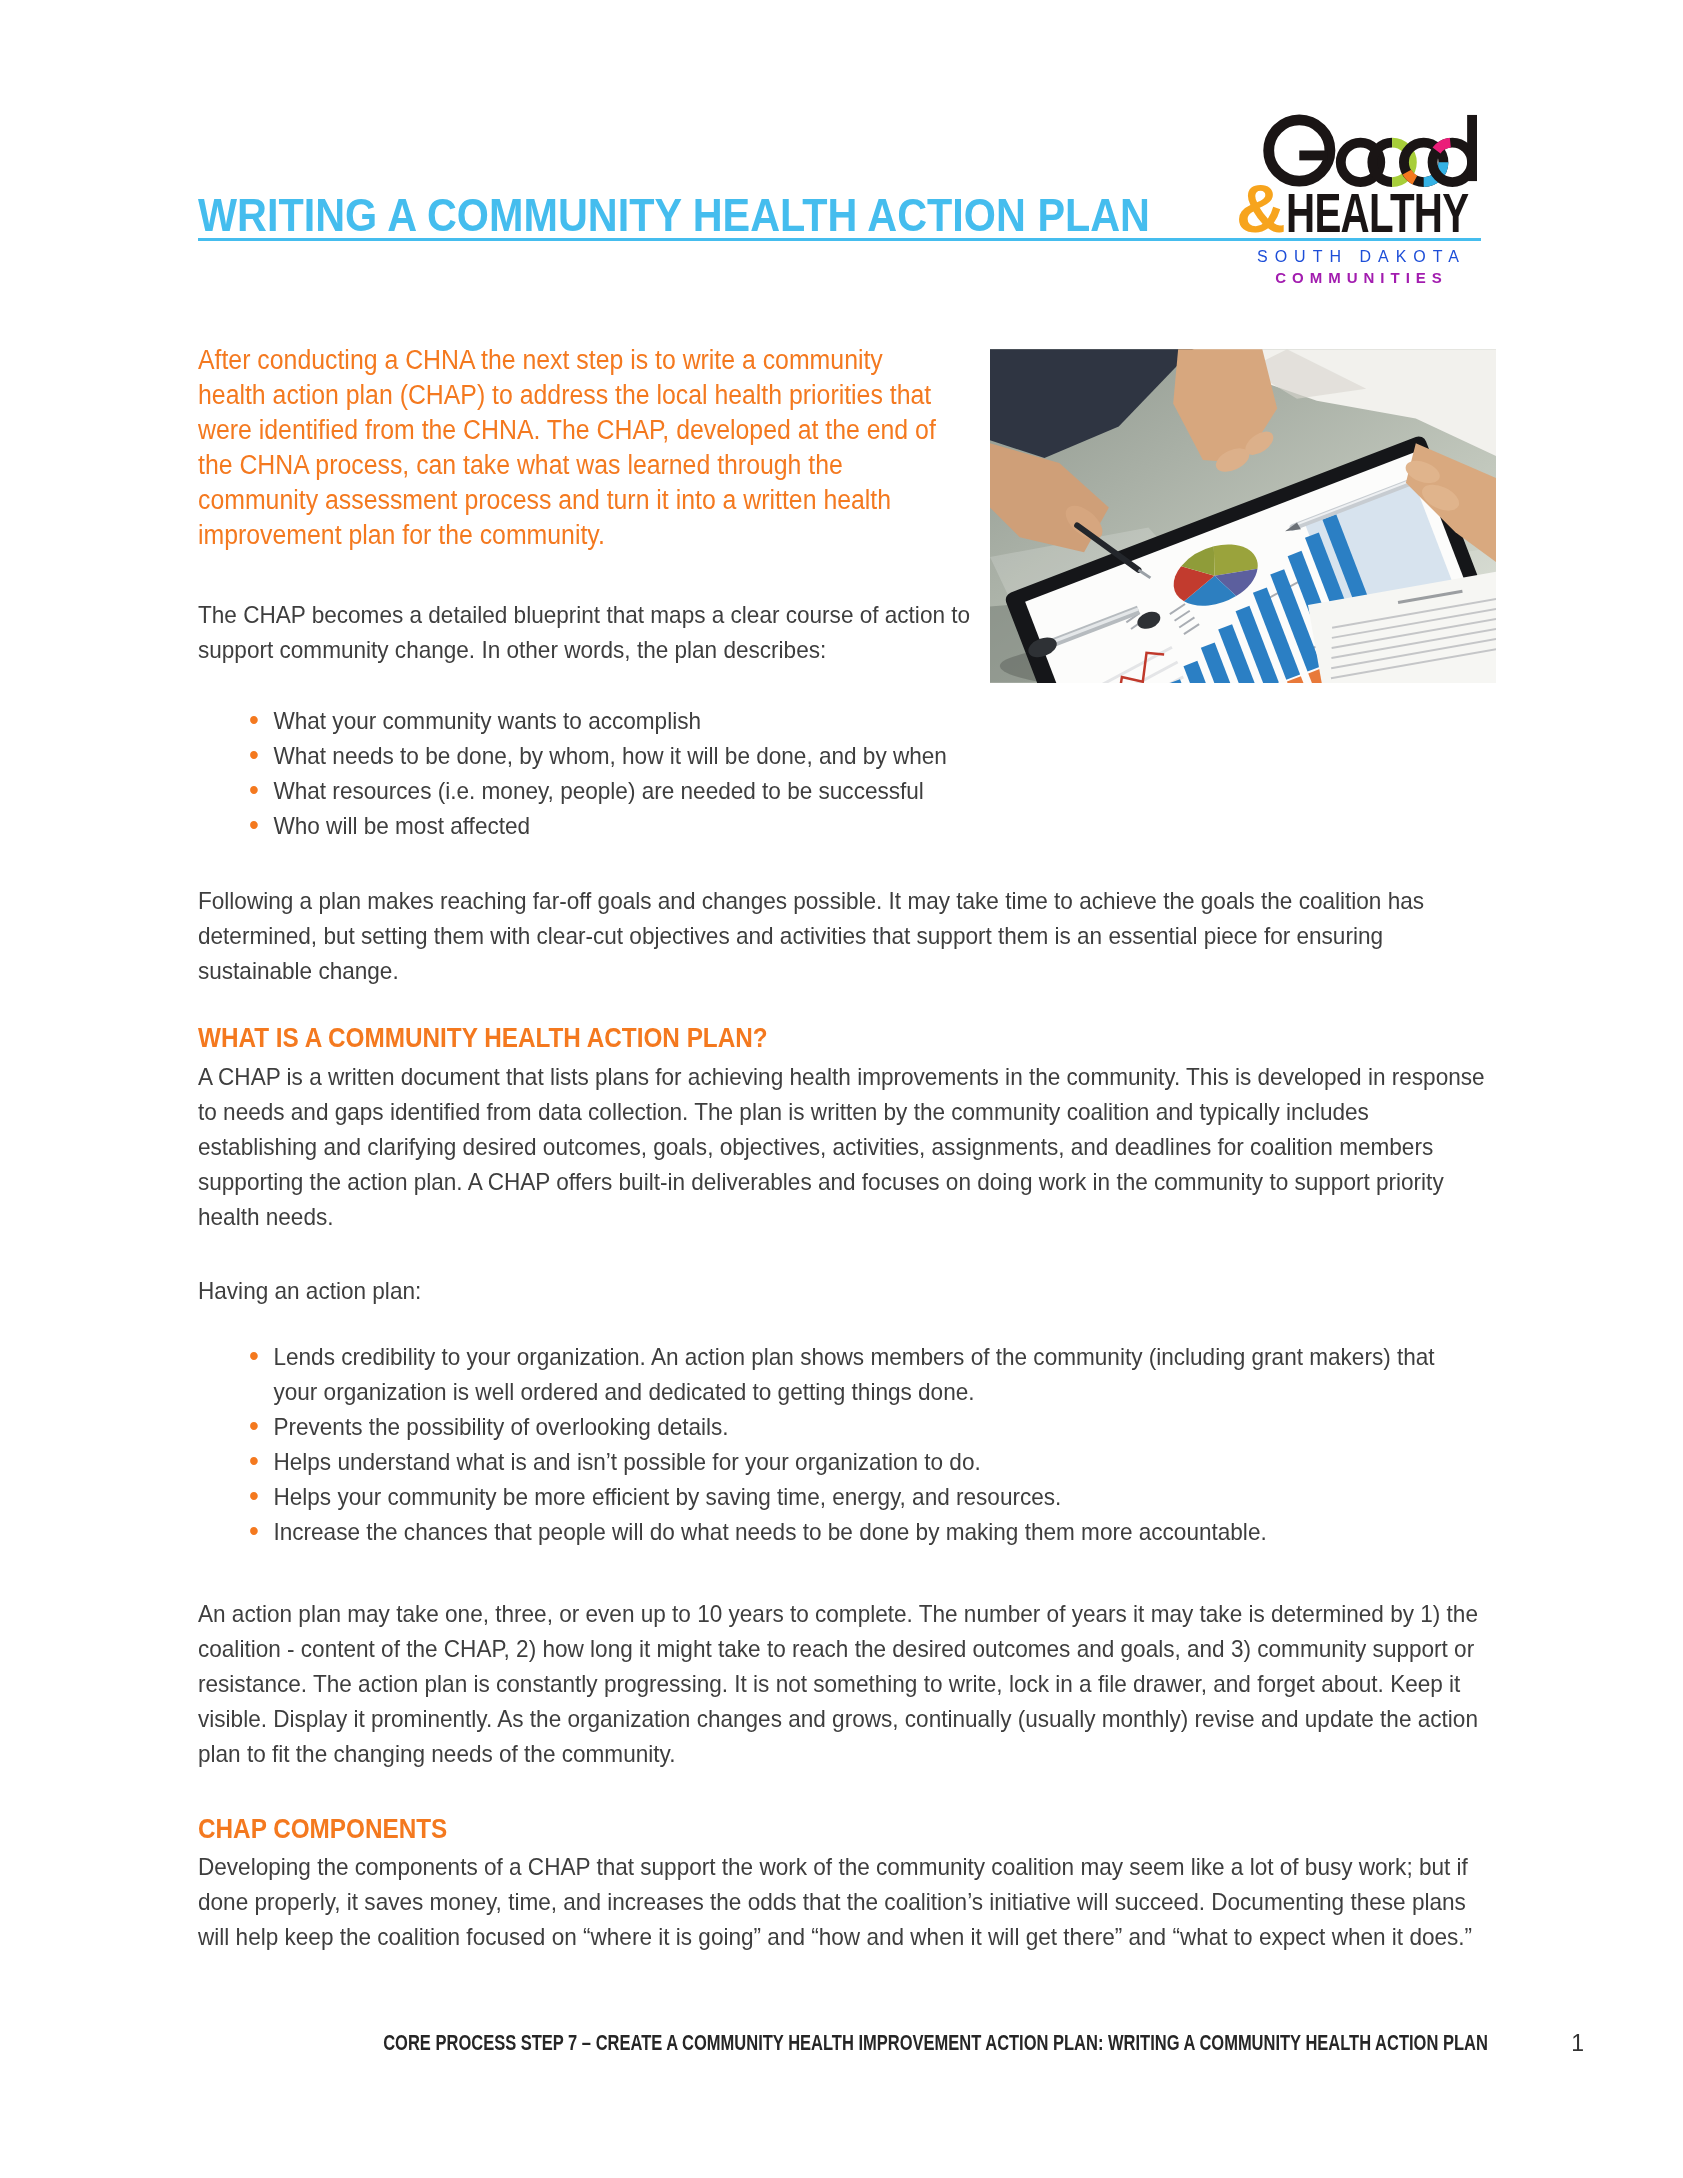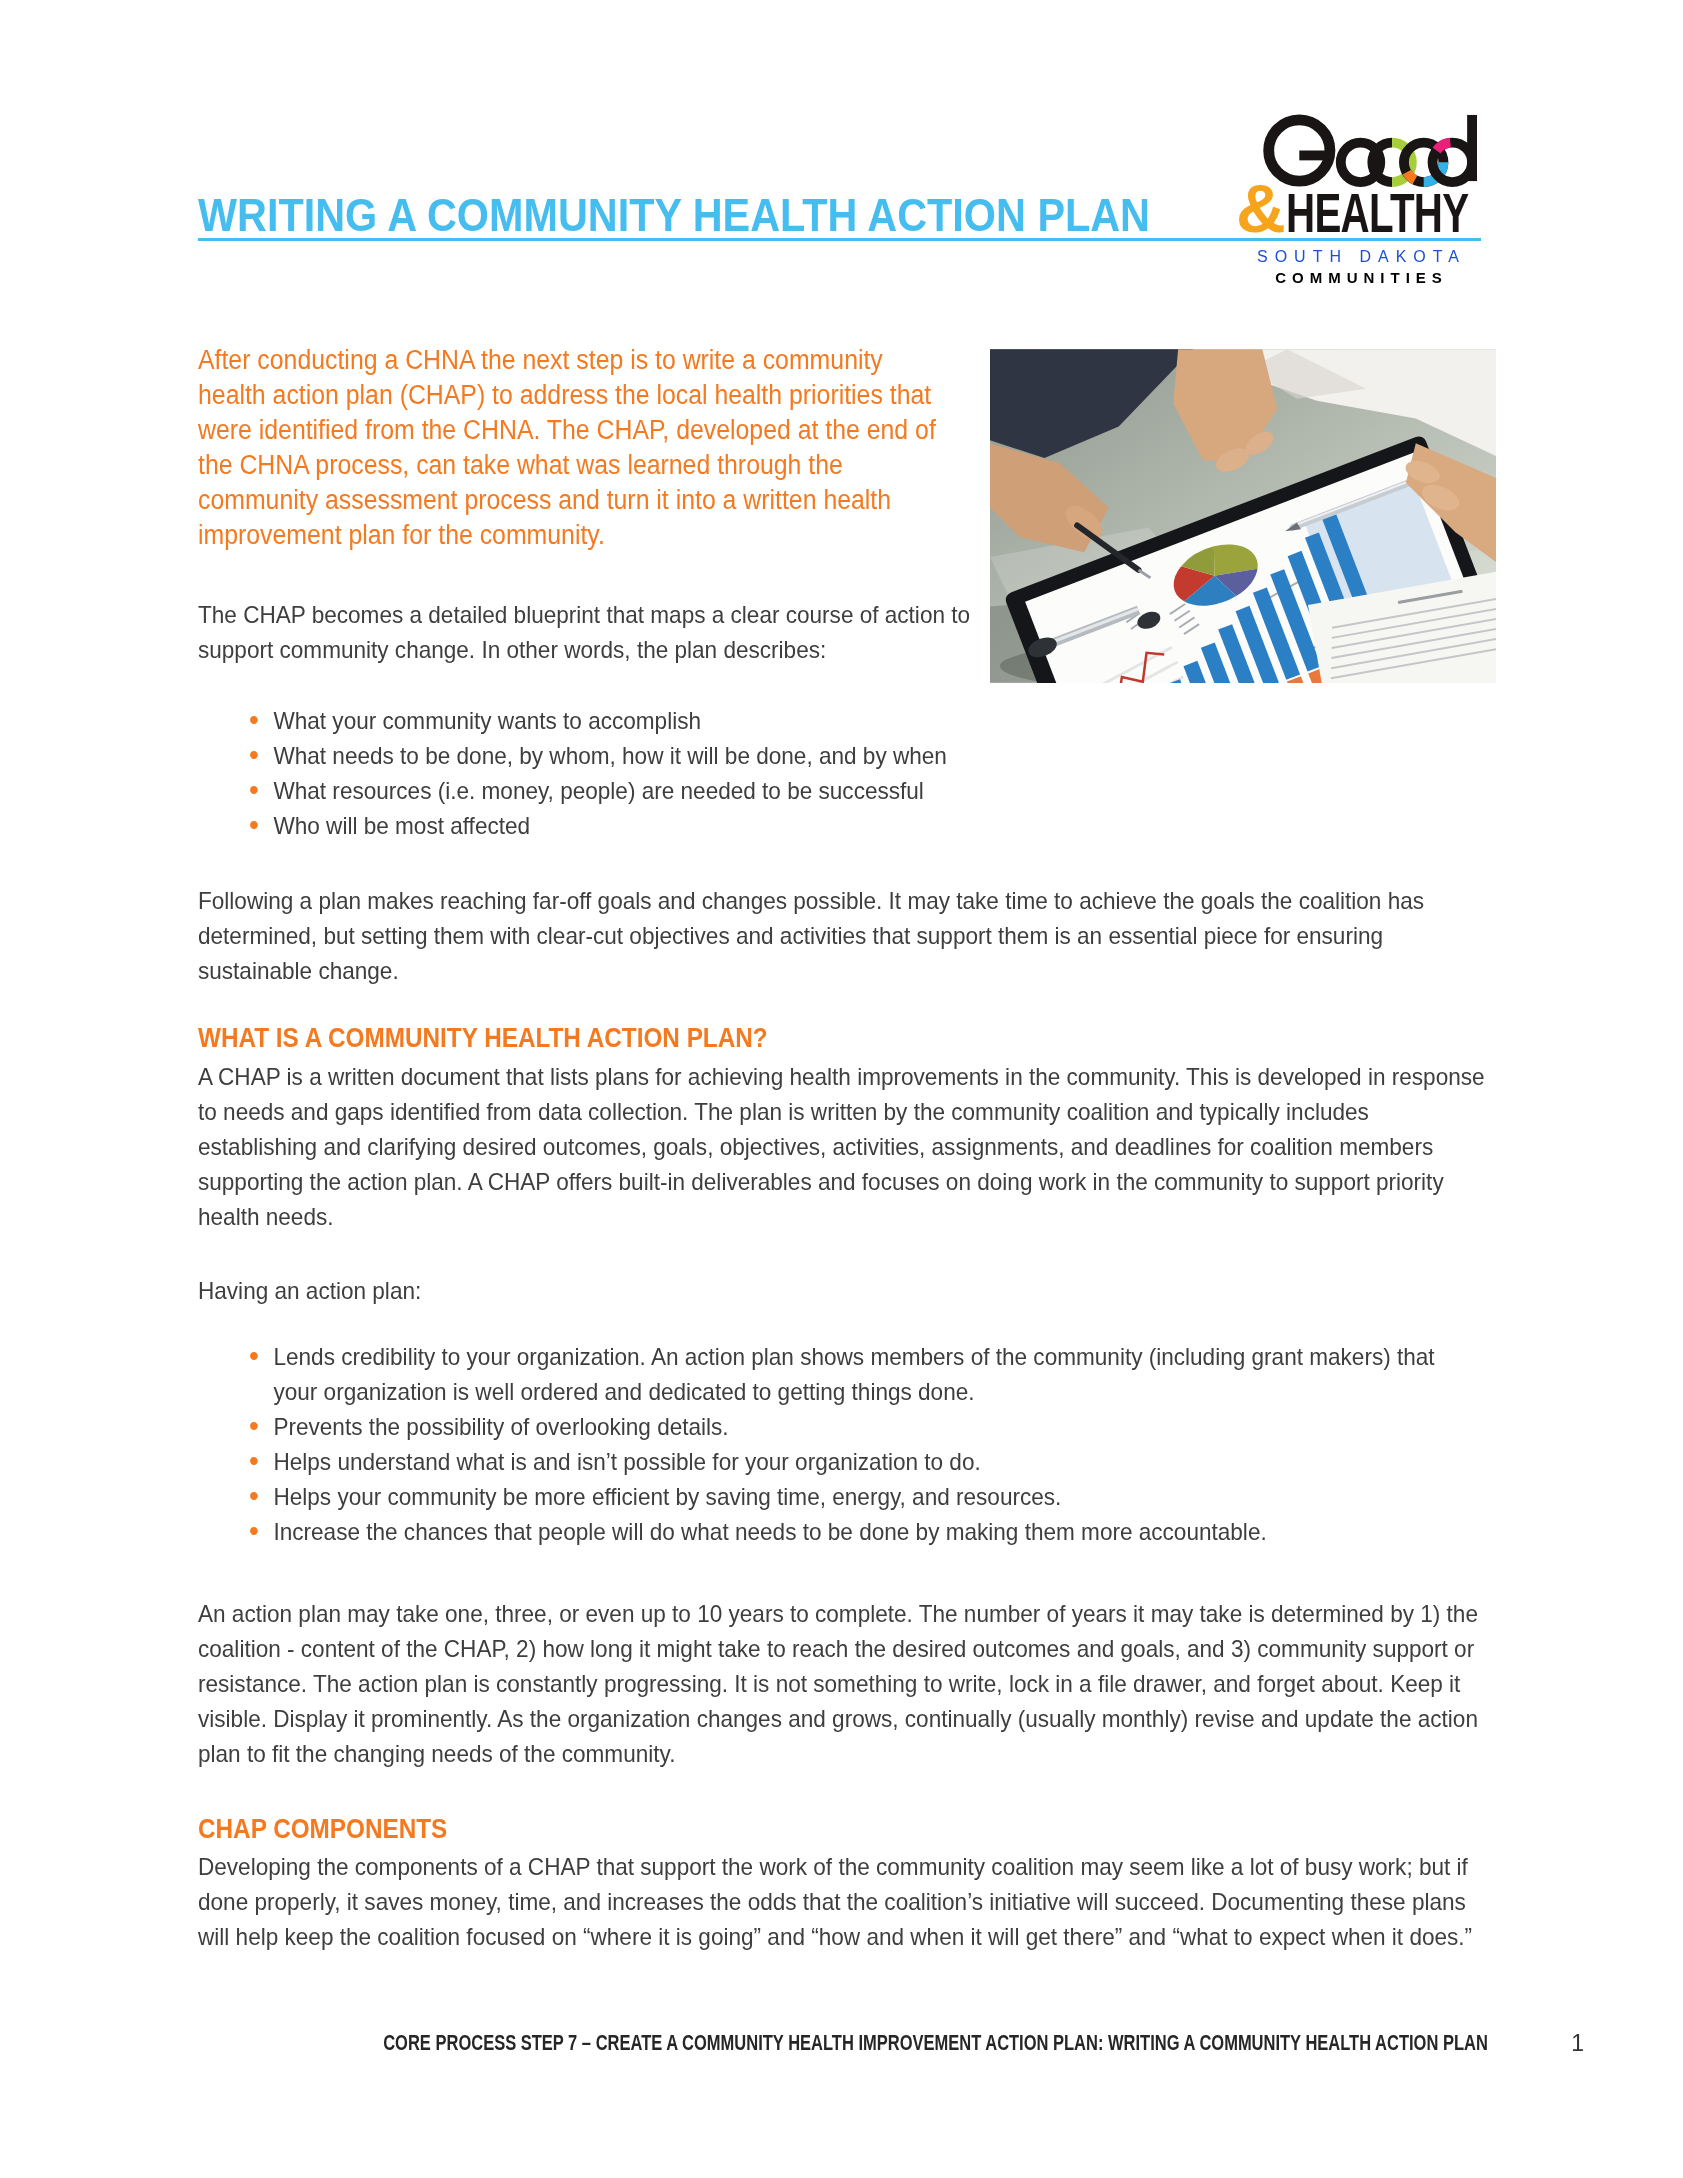--- a/index.html
+++ b/index.html
@@ -13,21 +13,21 @@
     font-size:47px;font-weight:bold;color:#45BDEE;line-height:48px;white-space:nowrap;
     transform:scaleX(.88);transform-origin:left top;letter-spacing:0px;
   }
   .title-rule{left:198px;top:238px;width:1283px;height:3px;background:#45BDEE;}
   
   .logo-block{left:1236px;top:111px;width:251px;}
   .amp-row{left:1236px;top:180px;width:251px;display:flex;align-items:baseline;}
   .amp{font-size:69px;font-weight:bold;color:#F7A41D;line-height:57px;}
   .healthy{font-size:56px;font-weight:bold;color:#1a1515;line-height:57px;transform:scaleX(.72);transform-origin:left bottom;letter-spacing:-1px;}
   .south{left:1236px;top:248px;width:251px;text-align:center;font-size:16px;letter-spacing:7px;color:#1d4ed8;white-space:nowrap;}
-  .comm{left:1236px;top:269px;width:251px;text-align:center;font-size:15px;font-weight:bold;letter-spacing:6px;color:#000000;white-space:nowrap;}
+  .comm{left:1236px;top:269px;width:251px;text-align:center;font-size:15px;font-weight:bold;letter-spacing:6px;color:#a21caf;white-space:nowrap;}
   
   .intro{
     left:198px;top:343px;width:802px;
     font-size:27px;line-height:35px;color:#F4791F;
     transform:scaleX(.92);transform-origin:left top;
   }
   .body-text{
     font-size:24px;line-height:35px;color:#3E3E3E;
     transform:scaleX(.94);transform-origin:left top;
   }

